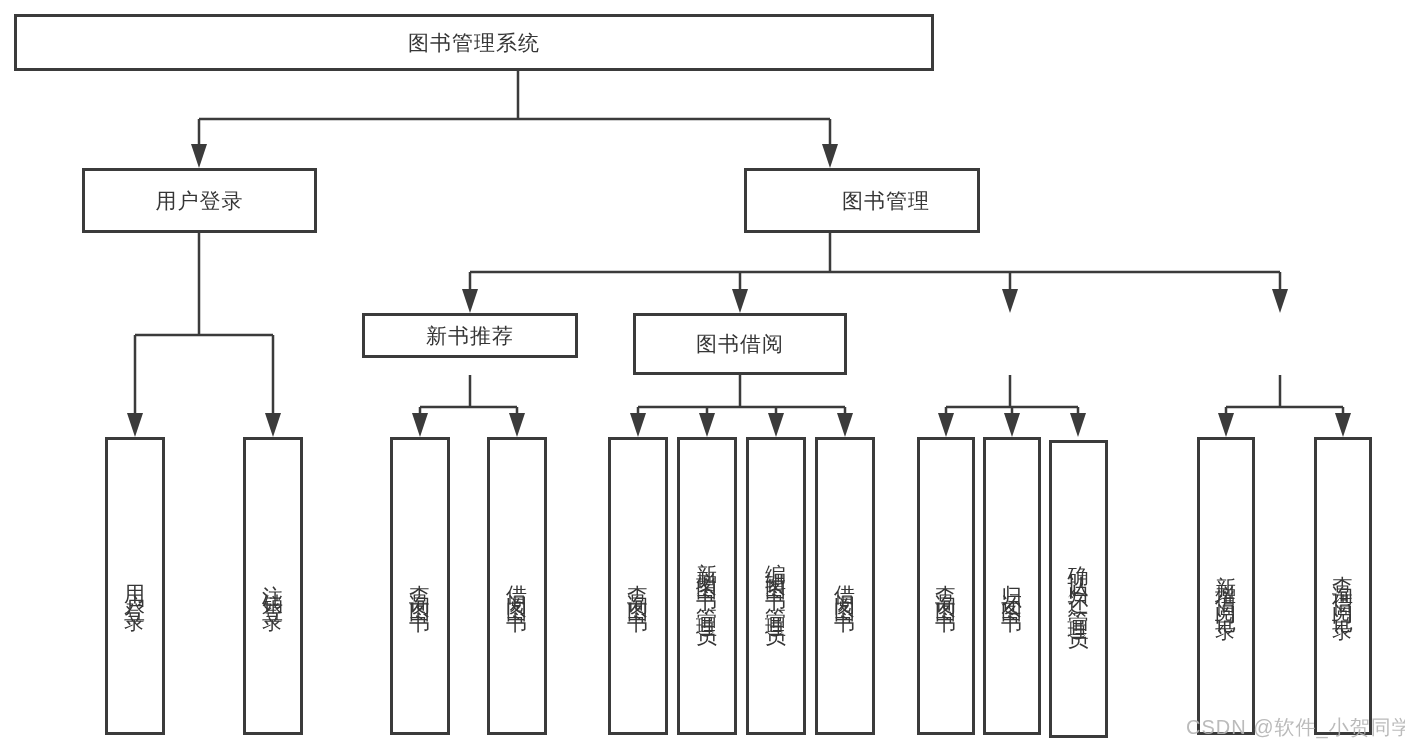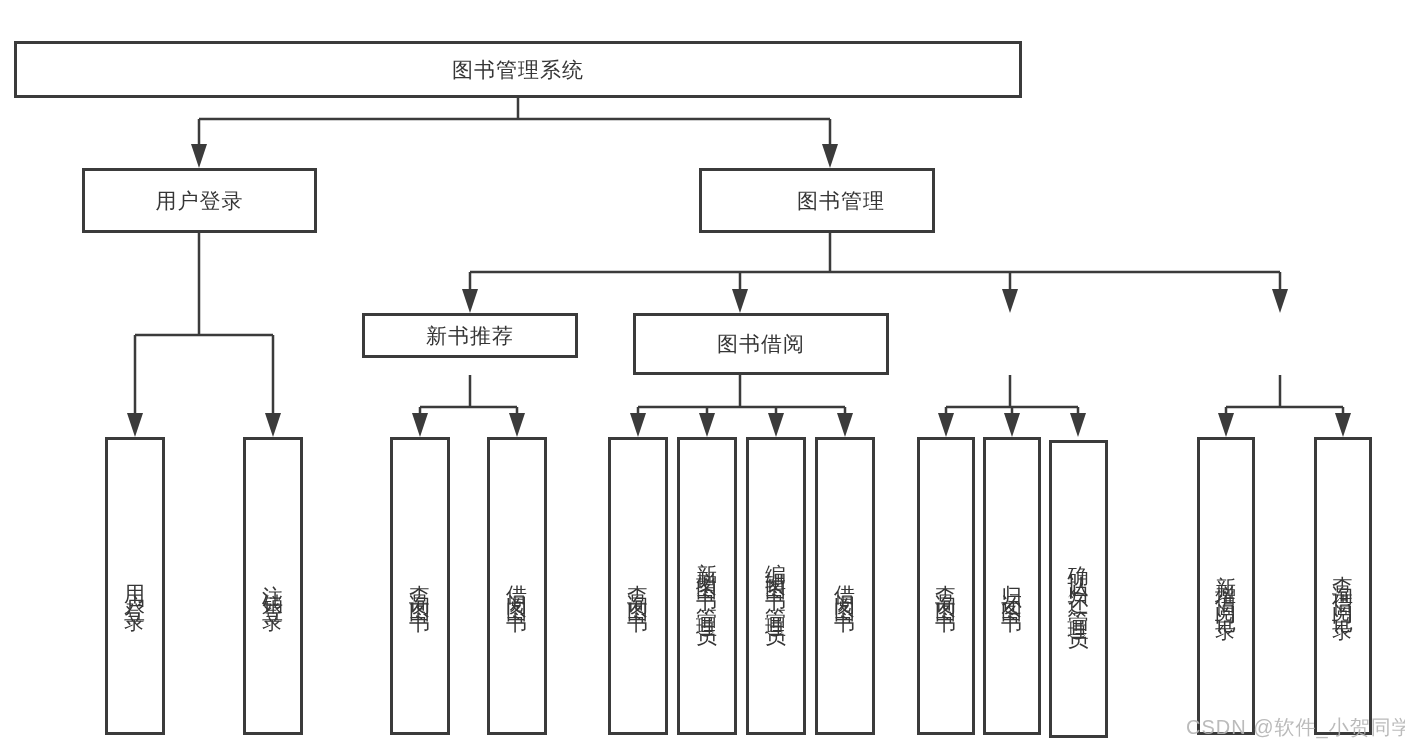--- a/index.html
+++ b/index.html
@@ -69,27 +69,27 @@
       <polygon points="768,413 784,413 776,437"></polygon>
       <polygon points="837,413 853,413 845,437"></polygon>
       <polygon points="938,413 954,413 946,437"></polygon>
       <polygon points="1004,413 1020,413 1012,437"></polygon>
       <polygon points="1070,413 1086,413 1078,437"></polygon>
       <polygon points="1218,413 1234,413 1226,437"></polygon>
       <polygon points="1335,413 1351,413 1343,437"></polygon>
     </g>
   </svg>
 
-  <div class="node h-node" style="left:14px;top:14px;width:1008px;height:57px;margin-top:27px;">图书管理系统</div>
+  <div class="node h-node" style="left:14px;top:14px;width:920px;height:57px;">图书管理系统</div>
 
   <div class="node h-node" style="left:82px;top:168px;width:235px;height:65px;">用户登录</div>
-  <div class="node h-node" style="left:699px;top:168px;width:236px;height:65px;padding-left:48px;">图书管理</div>
+  <div class="node h-node" style="left:744px;top:168px;width:236px;height:65px;padding-left:48px;">图书管理</div>
 
   <div class="node h-node" style="left:362px;top:313px;width:216px;height:45px;">新书推荐</div>
-  <div class="node h-node" style="left:633px;top:313px;width:256px;height:62px;text-align:center;">图书借阅</div>
+  <div class="node h-node" style="left:633px;top:313px;width:214px;height:62px;text-align:center;">图书借阅</div>
 
   <div class="node v-node" style="left:105px;top:437px;height:298px;">
     <span class="vtext">用户登录</span>
   </div>
   <div class="node v-node" style="left:243px;top:437px;height:298px;">
     <span class="vtext">注销登录</span>
   </div>
 
   <div class="node v-node" style="left:390px;top:437px;height:298px;">
     <span class="vtext">查询图书</span>

